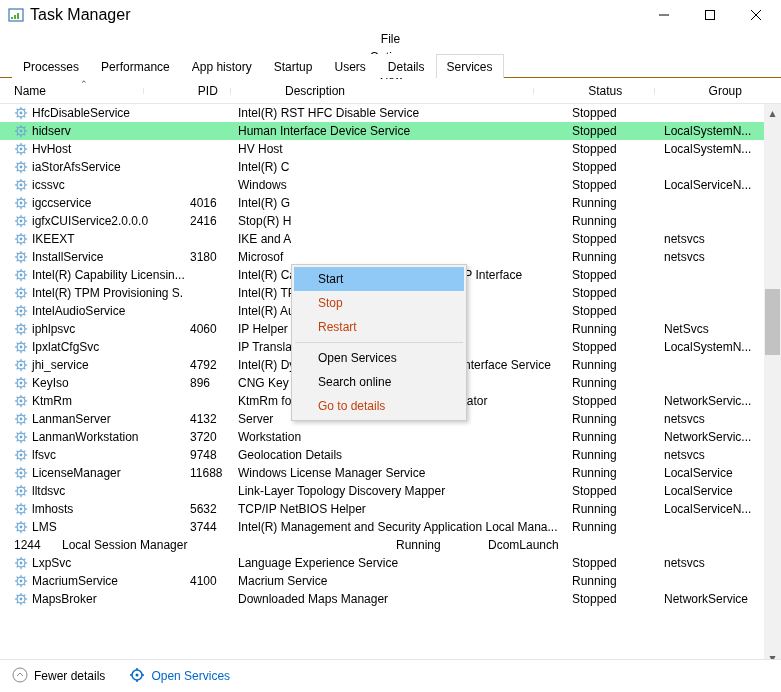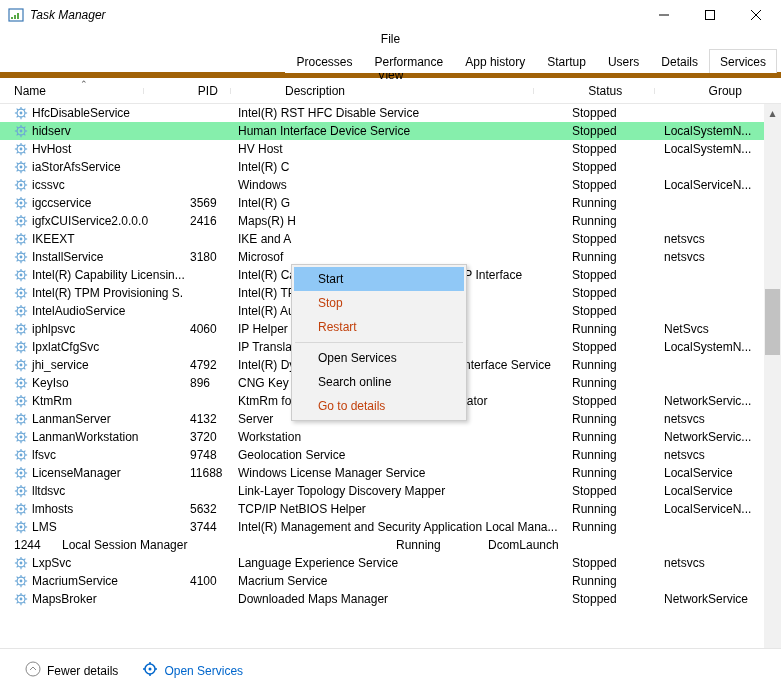--- a/index.html
+++ b/index.html
@@ -1,24 +1,24 @@
 <!DOCTYPE html>
 <html><head>
 <meta charset="utf-8">
 <style>
 * { box-sizing: border-box; margin: 0; padding: 0; font-family: "Segoe UI", Tahoma, sans-serif; }
 html, body { width: 781px; height: 692px; background: #fff; overflow: hidden; font-size: 12px; color: #000; }
 .titlebar { height: 30px; display: flex; align-items: center; padding: 0 2px; background: #fff; }
 .titlebar .icon { width: 16px; height: 16px; margin: 0 6px; }
-.titlebar .title { flex: 1; font-size: 12px; font-style: italic; }
+.titlebar .title { flex: 1; font-size: 16px; }
 .titlebar .winbtn { width: 46px; height: 30px; display: flex; align-items: center; justify-content: center; }
 .titlebar .winbtn svg { width: 10px; height: 10px; }
 .menubar { height: 22px; display: flex; align-items: center; padding: 0 6px; background: #fff; flex-direction: column; }
 .menubar .item { padding: 2px 8px; font-size: 12px; }
-.tabs { height: 26px; display: flex; align-items: flex-end; border-bottom: 6px solid #a16207; padding: 0 4px; justify-content: flex-end; }
+.tabs { height: 26px; display: flex; align-items: flex-end; border-bottom: 1px solid #a16207; padding: 0 12px; }
 .tab { padding: 5px 10px 4px; font-size: 12px; border: 1px solid transparent; border-bottom: none; position: relative; top: 1px; background: #fff; }
 .tab.active { border-color: #d9d9d9; background: #fff; }
 .headerrow { height: 26px; display: flex; align-items: center; border-bottom: 1px solid #e8e8e8; padding-left: 8px; font-size: 12px; color: #000; gap: 48px; }
 .headerrow .cell { padding: 0 6px; position: relative; }
 .headerrow .cell:not(:last-child)::after { content:""; position:absolute; right:0; top:4px; bottom:4px; width:1px; background:#e5e5e5; }
 .col-name { width: 176px; }
 .col-pid  { width: 48px; }
 .col-desc { width: 334px; }
 .col-stat { width: 92px; }
 .col-grp  { width: 100px; }
@@ -31,21 +31,21 @@
 .row .col-name { display:flex; align-items:center; }
 .scrollbar { position:absolute; right:0; top:0; bottom:0; width:17px; background:#f1f1f1; }
 .scrollbar .arrow { height:17px; display:flex; align-items:center; justify-content:center; color:#606060; }
 .scrollbar .track { position:absolute; top:17px; bottom:17px; left:0; right:0; }
 .scrollbar .thumb { position:absolute; left:1px; right:1px; top:168px; height:66px; background:#c2c2c2; }
 .context-menu { position:absolute; left:291px; top:160px; width:176px; background:#f2f2f2; border:1px solid #ccc; box-shadow:2px 2px 4px rgba(0,0,0,.2); padding:2px; z-index:100; }
 .context-menu .mitem { height:24px; display:flex; align-items:center; padding:0 24px; font-size:12px; }
 .context-menu .mitem.hover { background:#90c8f6; }
 .context-menu .mitem.disabled { color:#c2410c; }
 .context-menu .sep { height:1px; background:#d7d7d7; margin:3px 1px; }
-.statusbar { position:absolute; left:0; right:0; bottom:0; height:44px; border-top:1px solid #e5e5e5; display:flex; align-items:center; padding:0 25px; gap:24px; background:#fff; }
+.statusbar { position:absolute; left:0; right:0; bottom:0; height:33px; border-top:1px solid #e5e5e5; display:flex; align-items:center; padding:0 12px; gap:24px; background:#fff; }
 .statusbar .link { display:flex; align-items:center; gap:6px; font-size:12px; }
 .statusbar .link.blue { color:#0066cc; }
 </style>
 </head>
 <body>
 
 <div class="titlebar">
   <span class="icon">
     <svg viewBox="0 0 16 16">
         <rect x="1" y="2" width="14" height="12" fill="none" stroke="#3b78b5" stroke-width="1.2"></rect>
@@ -228,21 +228,21 @@
                 <line x1="1" y1="8" x2="3.5" y2="8"></line>
                 <line x1="12.5" y1="8" x2="15" y2="8"></line>
                 <line x1="3" y1="3" x2="4.8" y2="4.8"></line>
                 <line x1="11.2" y1="11.2" x2="13" y2="13"></line>
                 <line x1="3" y1="13" x2="4.8" y2="11.2"></line>
                 <line x1="11.2" y1="4.8" x2="13" y2="3"></line>
               </g>
             </svg></span>
           <span>igccservice</span>
         </div>
-        <div class="cell col-pid">3569</div>
+        <div class="cell col-pid">4016</div>
         <div class="cell col-desc">Intel(R) G</div>
         <div class="cell col-stat">Running</div>
         <div class="cell col-grp"></div>
       </div>
       <div class="row">
         <div class="cell col-name">
           <span class="svc-icon"><svg viewBox="0 0 16 16">
               <circle cx="8" cy="8" r="4.5" fill="none" stroke="#6aa6d6" stroke-width="1.3"></circle>
               <circle cx="8" cy="8" r="1.6" fill="#6aa6d6"></circle>
               <g stroke="#6aa6d6" stroke-width="1.3">
@@ -252,21 +252,21 @@
                 <line x1="12.5" y1="8" x2="15" y2="8"></line>
                 <line x1="3" y1="3" x2="4.8" y2="4.8"></line>
                 <line x1="11.2" y1="11.2" x2="13" y2="13"></line>
                 <line x1="3" y1="13" x2="4.8" y2="11.2"></line>
                 <line x1="11.2" y1="4.8" x2="13" y2="3"></line>
               </g>
             </svg></span>
           <span>igfxCUIService2.0.0.0</span>
         </div>
         <div class="cell col-pid">2416</div>
-        <div class="cell col-desc">Maps(R) H</div>
+        <div class="cell col-desc">Stop(R) H</div>
         <div class="cell col-stat">Running</div>
         <div class="cell col-grp"></div>
       </div>
       <div class="row">
         <div class="cell col-name">
           <span class="svc-icon"><svg viewBox="0 0 16 16">
               <circle cx="8" cy="8" r="4.5" fill="none" stroke="#6aa6d6" stroke-width="1.3"></circle>
               <circle cx="8" cy="8" r="1.6" fill="#6aa6d6"></circle>
               <g stroke="#6aa6d6" stroke-width="1.3">
                 <line x1="8" y1="1" x2="8" y2="3.5"></line>
@@ -551,21 +551,21 @@
                 <line x1="12.5" y1="8" x2="15" y2="8"></line>
                 <line x1="3" y1="3" x2="4.8" y2="4.8"></line>
                 <line x1="11.2" y1="11.2" x2="13" y2="13"></line>
                 <line x1="3" y1="13" x2="4.8" y2="11.2"></line>
                 <line x1="11.2" y1="4.8" x2="13" y2="3"></line>
               </g>
             </svg></span>
           <span>lfsvc</span>
         </div>
         <div class="cell col-pid">9748</div>
-        <div class="cell col-desc">Geolocation Service</div>
+        <div class="cell col-desc">Geolocation Details</div>
         <div class="cell col-stat">Running</div>
         <div class="cell col-grp">netsvcs</div>
       </div>
       <div class="row">
         <div class="cell col-name">
           <span class="svc-icon"><svg viewBox="0 0 16 16">
               <circle cx="8" cy="8" r="4.5" fill="none" stroke="#6aa6d6" stroke-width="1.3"></circle>
               <circle cx="8" cy="8" r="1.6" fill="#6aa6d6"></circle>
               <g stroke="#6aa6d6" stroke-width="1.3">
                 <line x1="8" y1="1" x2="8" y2="3.5"></line>

